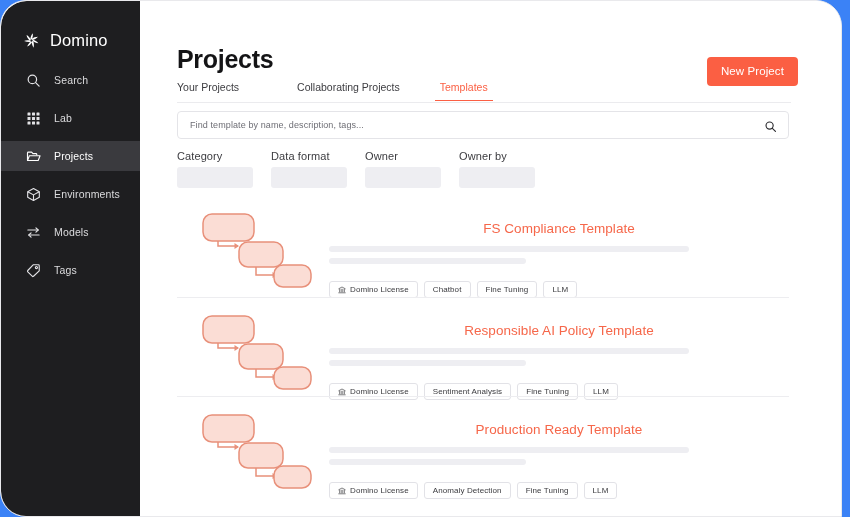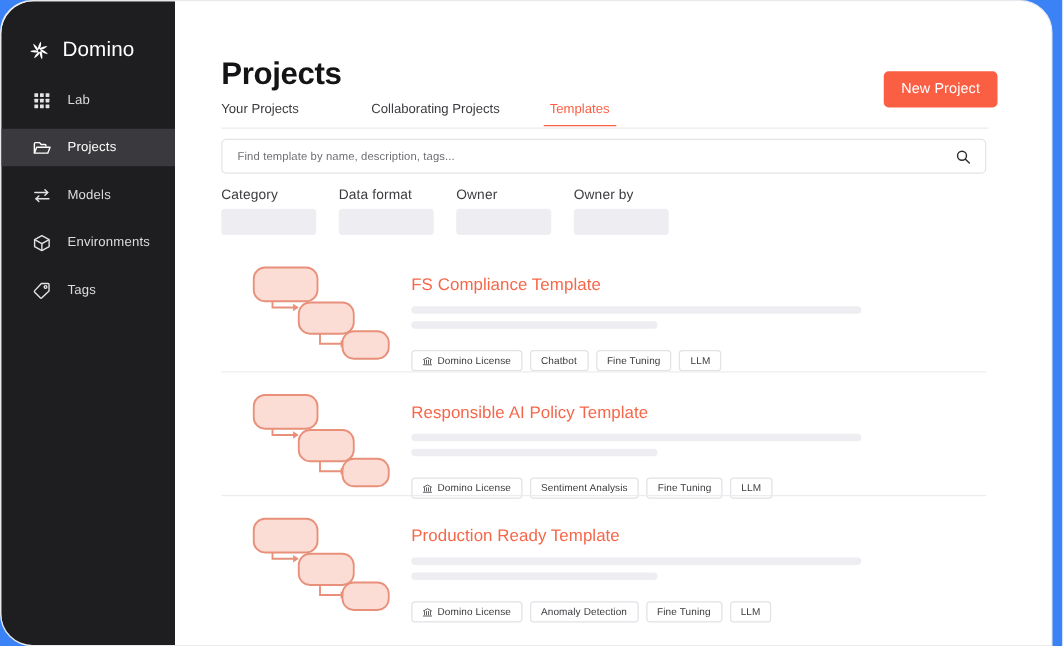--- a/index.html
+++ b/index.html
@@ -218,21 +218,21 @@
   .thumb {
     width: 152px;
     flex: 0 0 152px;
     height: 84px;
     display: flex;
     align-items: center;
     justify-content: center;
   }
   .thumb svg { display: block; }
 
-  .tpl-body { flex: 1; padding-top: 11px; }
+  .tpl-body { flex: 1; padding-top: 11px; text-align: center; }
 
   .tpl-title {
     font-size: 13.5px;
     color: #f6674a;
     margin-bottom: 10px;
     letter-spacing: 0.05px;
     cursor: pointer;
     display: inline-block;
   }
 
@@ -297,20 +297,29 @@
                 <path d="M0,-2.1 C2.4,-3.6 5.2,-4.6 8.2,-4.6 C6.6,-2.6 4.0,-1.2 1.1,-0.7 Z"></path>
               </g>
             </g>
           </svg>
         </span>
         <span class="brand-name">Domino</span>
       </div>
 
       <nav class="nav">
 
+        <div class="nav-item">
+          <span class="nav-ico">
+            <svg viewBox="0 0 16 16" width="15" height="15" fill="none" stroke="#e3e3e6" stroke-width="1.3">
+              <circle cx="6.8" cy="6.8" r="4.5"></circle>
+              <line x1="10.3" y1="10.3" x2="14" y2="14" stroke-linecap="round"></line>
+            </svg>
+          </span>
+          <span class="nav-label">Search</span>
+        </div>
 
         <div class="nav-item">
           <span class="nav-ico">
             <svg viewBox="0 0 16 16" width="15" height="15" fill="#e3e3e6">
               <rect x="1.6" y="1.6" width="3.2" height="3.2" rx="0.4"></rect>
               <rect x="6.4" y="1.6" width="3.2" height="3.2" rx="0.4"></rect>
               <rect x="11.2" y="1.6" width="3.2" height="3.2" rx="0.4"></rect>
               <rect x="1.6" y="6.4" width="3.2" height="3.2" rx="0.4"></rect>
               <rect x="6.4" y="6.4" width="3.2" height="3.2" rx="0.4"></rect>
               <rect x="11.2" y="6.4" width="3.2" height="3.2" rx="0.4"></rect>
@@ -328,39 +337,39 @@
             <svg viewBox="0 0 16 16" width="15" height="15" fill="none" stroke="#ffffff" stroke-width="1.2" stroke-linejoin="round">
               <path d="M1.6 12.3 V4.2 C1.6 3.7 2 3.3 2.5 3.3 H6 L7.4 4.9 H10.6 C11.1 4.9 11.5 5.3 11.5 5.8 V6.6"></path>
               <path d="M1.6 12.3 L3.6 7.2 H15 L13 12.3 Z"></path>
             </svg>
           </span>
           <span class="nav-label">Projects</span>
         </div>
 
         <div class="nav-item">
           <span class="nav-ico">
+            <svg viewBox="0 0 16 16" width="15" height="15" fill="none" stroke="#e3e3e6" stroke-width="1.2" stroke-linejoin="round">
+              <path d="M8 1.6 L14.2 5.0 V11.0 L8 14.4 L1.8 11.0 V5.0 Z"></path>
+              <path d="M1.8 5.0 L8 8.4 L14.2 5.0"></path>
+              <path d="M8 8.4 V14.4"></path>
+            </svg>
+          </span>
+          <span class="nav-label">Environments</span>
+        </div>
+
+        <div class="nav-item">
+          <span class="nav-ico">
             <svg viewBox="0 0 16 16" width="15" height="15" fill="none" stroke="#e3e3e6" stroke-width="1.25" stroke-linecap="round" stroke-linejoin="round">
               <path d="M2 5.3 H13"></path>
               <path d="M10.6 3.0 L13 5.3 L10.6 7.6"></path>
               <path d="M14 10.7 H3"></path>
               <path d="M5.4 8.4 L3 10.7 L5.4 13.0"></path>
             </svg>
           </span>
           <span class="nav-label">Models</span>
-        </div>
-
-        <div class="nav-item">
-          <span class="nav-ico">
-            <svg viewBox="0 0 16 16" width="15" height="15" fill="none" stroke="#e3e3e6" stroke-width="1.2" stroke-linejoin="round">
-              <path d="M8 1.6 L14.2 5.0 V11.0 L8 14.4 L1.8 11.0 V5.0 Z"></path>
-              <path d="M1.8 5.0 L8 8.4 L14.2 5.0"></path>
-              <path d="M8 8.4 V14.4"></path>
-            </svg>
-          </span>
-          <span class="nav-label">Environments</span>
         </div>
 
         <div class="nav-item">
           <span class="nav-ico">
             <svg viewBox="0 0 16 16" width="15" height="15" fill="none" stroke="#e3e3e6" stroke-width="1.2" stroke-linejoin="round">
               <path d="M7.6 1.9 H13.2 C13.7 1.9 14.1 2.3 14.1 2.8 V8.4 L8.0 14.1 C7.6 14.5 7.0 14.5 6.6 14.1 L1.9 9.4 C1.5 9.0 1.5 8.4 1.9 8.0 Z"></path>
               <circle cx="11.1" cy="4.9" r="1.15"></circle>
             </svg>
           </span>
           <span class="nav-label">Tags</span>

